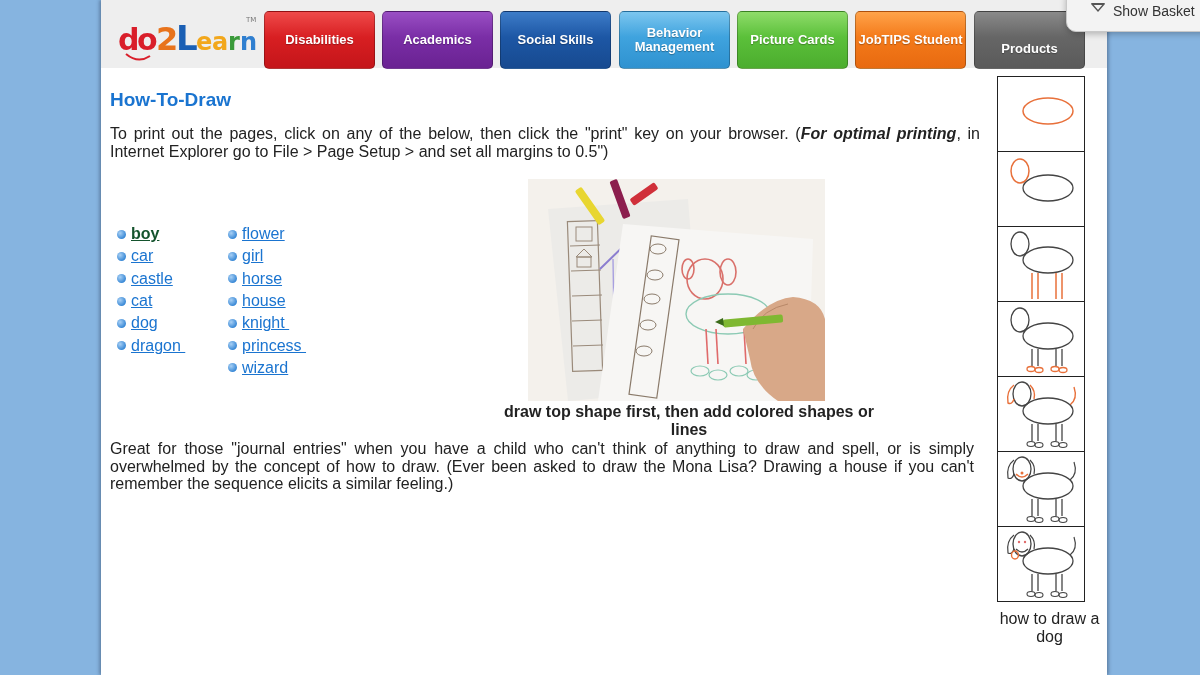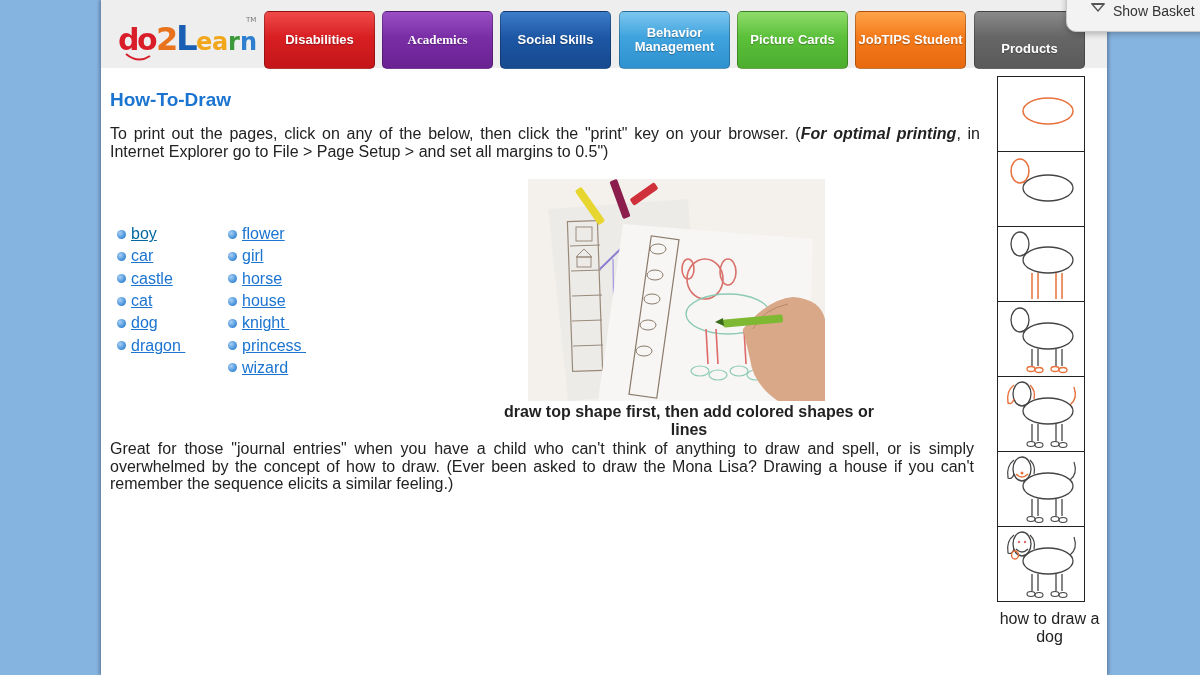--- a/index.html
+++ b/index.html
@@ -20,21 +20,21 @@
   .logo { position:absolute; left:15px; top:10px; width:146px; height:54px; }
   .navbtn {
     position:absolute; top:11px; height:58px; border-radius:5px;
     color:#fff; font-weight:bold; font-size:13px; line-height:14px;
     display:flex; align-items:center; justify-content:center; text-align:center;
     box-sizing:border-box; border:1px solid rgba(0,0,0,0.25);
     text-shadow:0 1px 1px rgba(0,0,0,0.3);
     cursor:pointer;
   }
   .nb-dis { left:163px; width:111px; background:linear-gradient(#ef4a4a 0%,#d81f22 45%,#c4151a 100%); }
-  .nb-aca { left:281px; width:111px; background:linear-gradient(#9a4fc4 0%,#7a2ea6 45%,#6a2292 100%);font-family:Liberation Serif, serif; }
+  .nb-aca { left:281px; width:111px; background:linear-gradient(#9a4fc4 0%,#7a2ea6 45%,#6a2292 100%); }
   .nb-soc { left:399px; width:111px; background:linear-gradient(#3d7cc8 0%,#1d57a5 45%,#174a90 100%); }
   .nb-beh { left:518px; width:111px; background:linear-gradient(#7cc6ef 0%,#3fa3de 45%,#2f92d0 100%); }
   .nb-pic { left:636px; width:111px; background:linear-gradient(#8fdc6a 0%,#5bc03a 45%,#4cad2e 100%); }
   .nb-job { left:754px; width:111px; background:linear-gradient(#ffa34a 0%,#f47a1a 45%,#e86a10 100%); }
   .nb-pro { left:873px; width:111px; background:linear-gradient(#8a8a8a 0%,#666 45%,#5a5a5a 100%); align-items:flex-end; padding-bottom:12px; }
 
   .basket-pop {
     position:absolute; left:965px; top:-12px; width:260px; height:42px;
     background:#f3f3f3; border:1px solid #c8c8c8; border-radius:10px;
     box-shadow:0 2px 6px rgba(0,0,0,0.25);
@@ -56,21 +56,21 @@
   .col { position:absolute; top:223px; list-style:none; margin:0; padding:0; }
   .col1 { left:16px; }
   .col2 { left:127px; }
   .col li { height:22.3px; display:flex; align-items:center; font-size:16px; }
   .bullet {
     width:9px; height:9px; border-radius:50%;
     background:radial-gradient(circle at 35% 35%,#a8d0f5,#3a89d6 70%);
     margin-right:5px; margin-left:0;
   }
   .col a { color:#1a74d0; text-decoration:underline; cursor:pointer; }
-  .col a.visited { color:#0369a1; }
+  .col a.visited { color:#14532d;font-weight:bold; }
 
   .photo {
     position:absolute; left:427px; top:179px; width:297px; height:222px;
     background:#f2efea; overflow:hidden;
   }
   .caption {
     position:absolute; left:388px; top:403px; width:400px; text-align:center;
     font-size:16px; font-weight:bold; color:#222;
   }
   .para2 {

